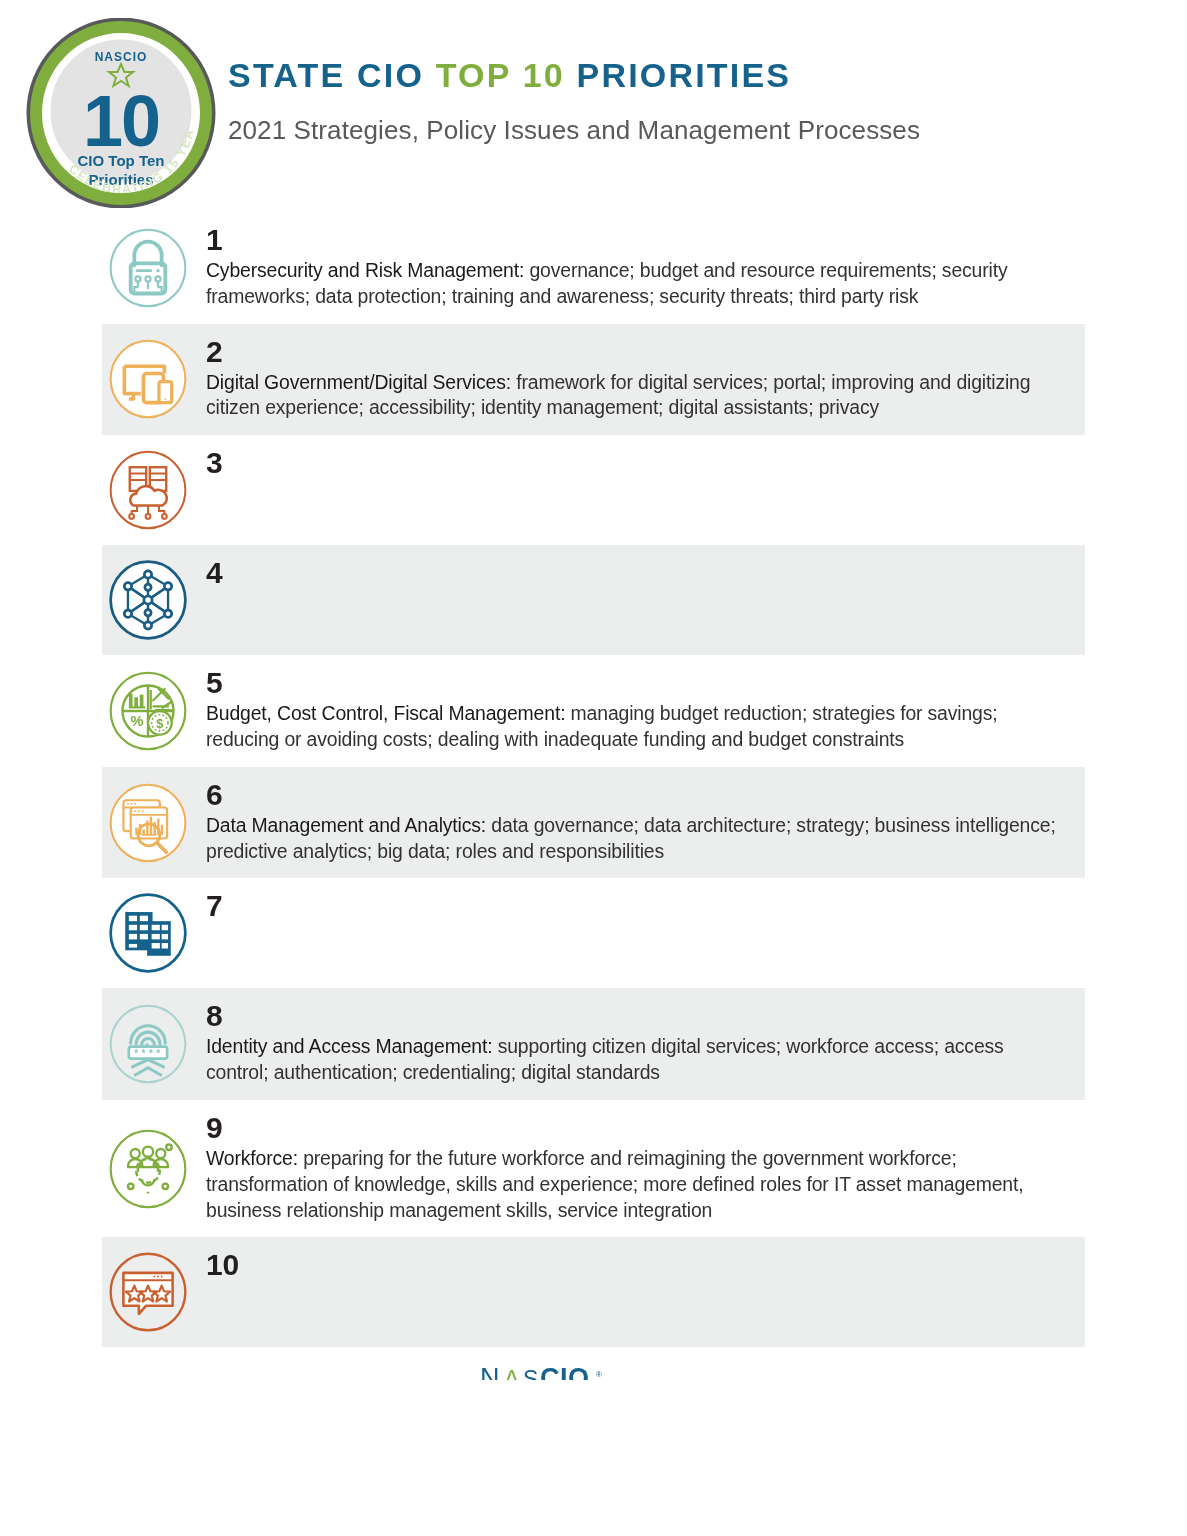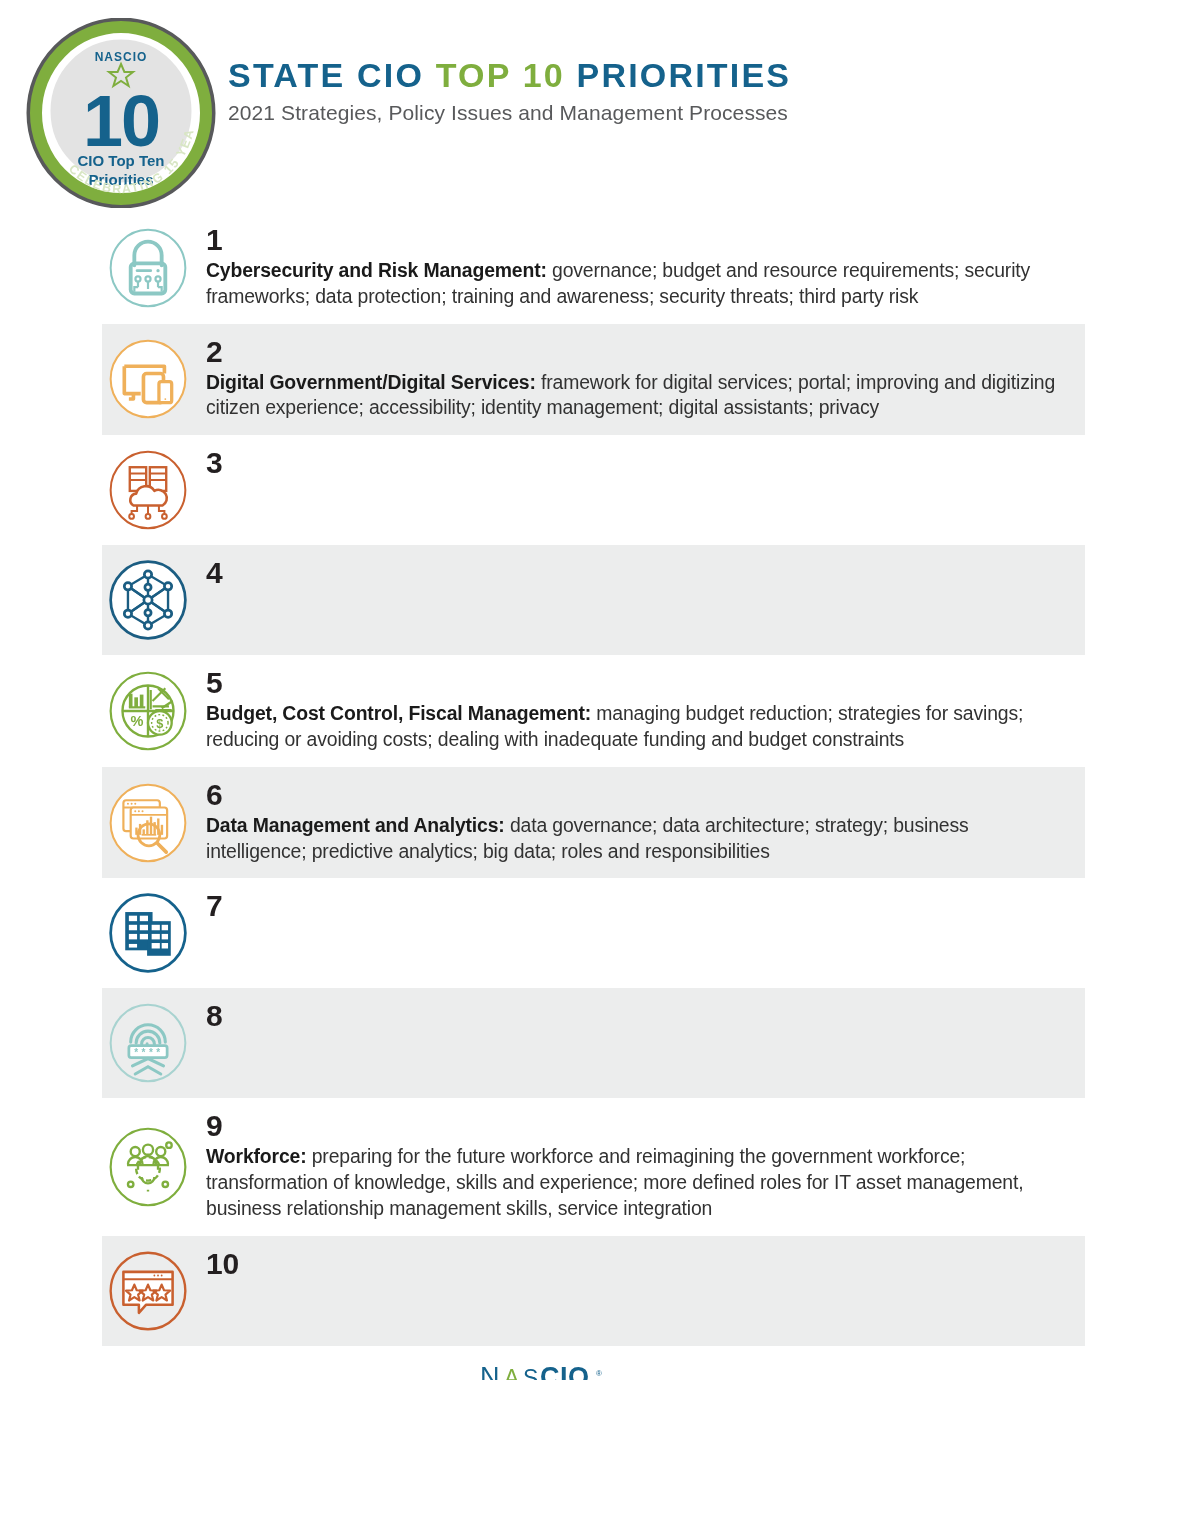--- a/index.html
+++ b/index.html
@@ -42,22 +42,22 @@
     font-size: 34px;
     font-weight: 700;
     letter-spacing: 2.2px;
     color: #15628c;
     line-height: 1.0;
     white-space: nowrap;
     font-family: "Liberation Sans", sans-serif;
   }
   .main-title .green { color: #7fae3e; }
   .subtitle {
-    margin-top: 9px;
-    font-size: 21px;
+    margin-top: 24px;
+    font-size: 26px;
     font-weight: 400;
     color: #58595b;
     letter-spacing: 0.1px;
     line-height: 1.1;
     white-space: nowrap;
   }
 
   
   .list { position: relative; width: 100%; }
   .row {
@@ -101,21 +101,21 @@
     margin-bottom: 3px;
     letter-spacing: -0.3px;
   }
   .desc {
     font-size: 19.4px;
     line-height: 1.33;
     color: #323232;
     letter-spacing: -0.15px;
   }
   .desc .lead {
-    font-weight: 700;
+    font-weight: 400;
     color: #1a1a1a;
   }
 
   
   .footer {
     position: relative;
     width: 100%;
     padding-top: 14px;
     display: flex;
     flex-direction: column;
@@ -381,20 +381,21 @@
             </g>
             <g fill="none" stroke="#8cc8c4" stroke-width="3.4" stroke-linecap="round">
               <path d="M28 70 L45 62 L62 70"></path>
               <path d="M31 79 L45 71 L59 79"></path>
             </g>
           </svg>
         </div>
       </div>
       <div class="text-cell">
         <div class="rank">8</div>
+        <div class="desc"><span class="lead">Identity and Access Management:</span><span> supporting citizen digital services; workforce access; access control; authentication; credentialing; digital standards</span></div>
       </div>
     </div>
 
     <div class="row">
       <div class="icon-cell">
         <div class="icon-circle">
           <svg viewBox="0 0 90 90" width="82" height="88">
             <ellipse cx="45" cy="45" rx="41" ry="42" fill="none" stroke="#7fae3e" stroke-width="2.4"></ellipse>
             <g fill="none" stroke="#7fae3e" stroke-width="2.6">
               <circle cx="31" cy="28" r="5"></circle>

